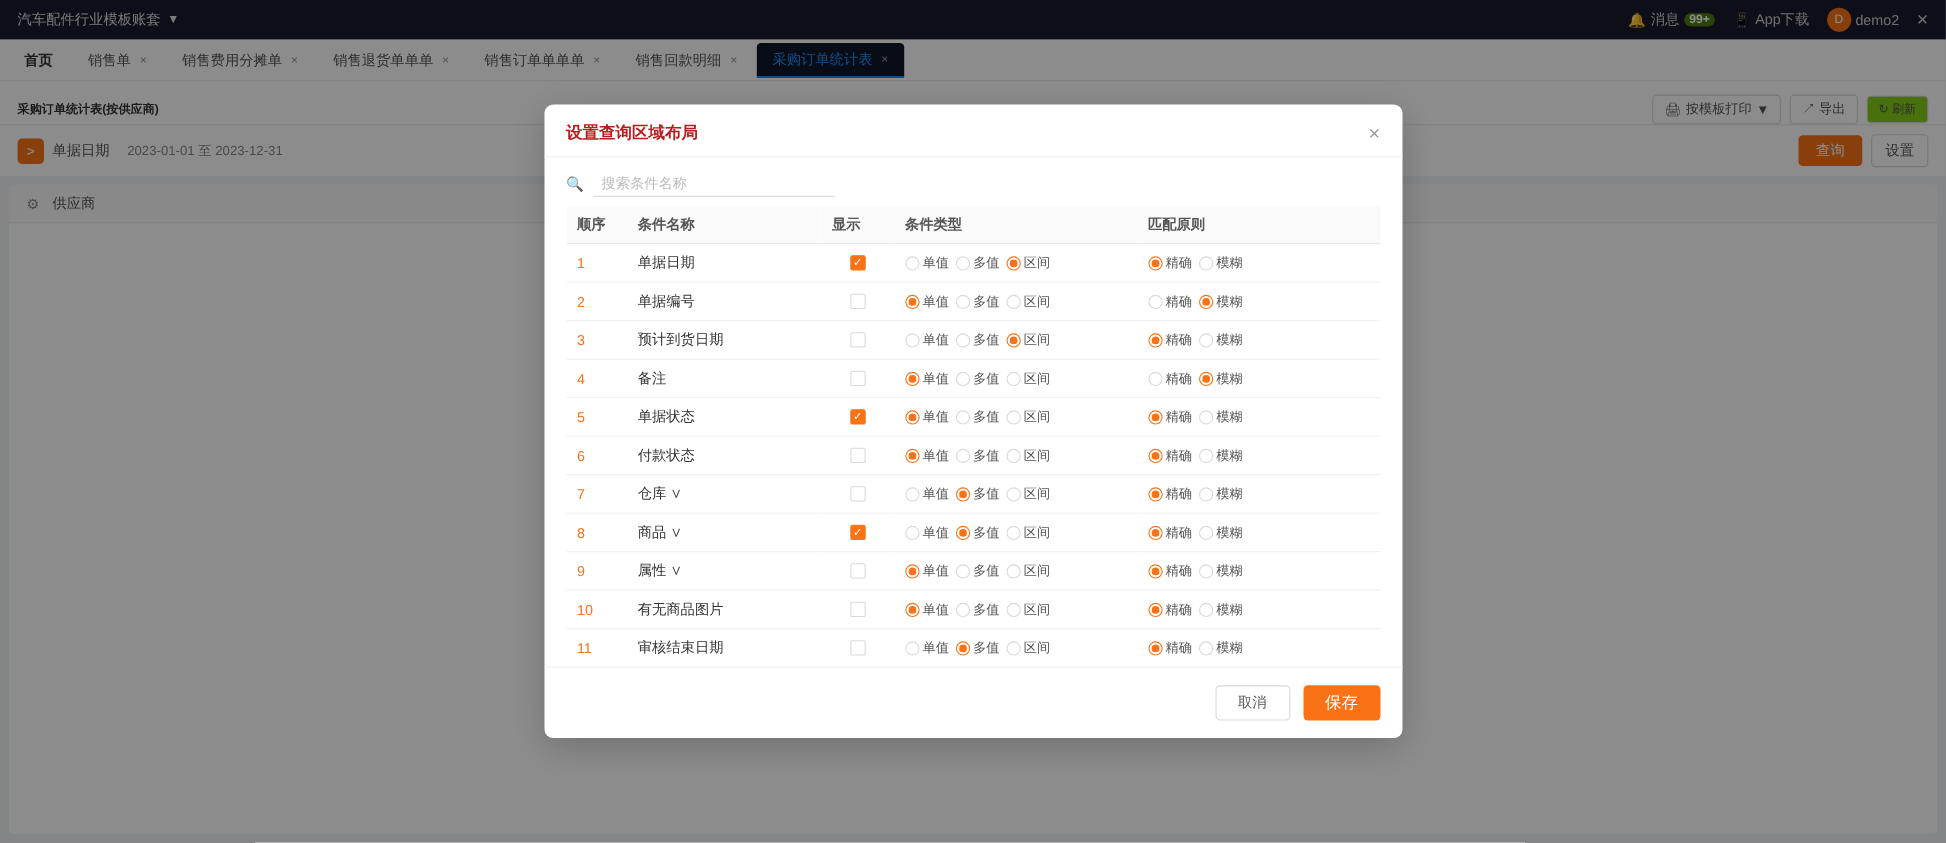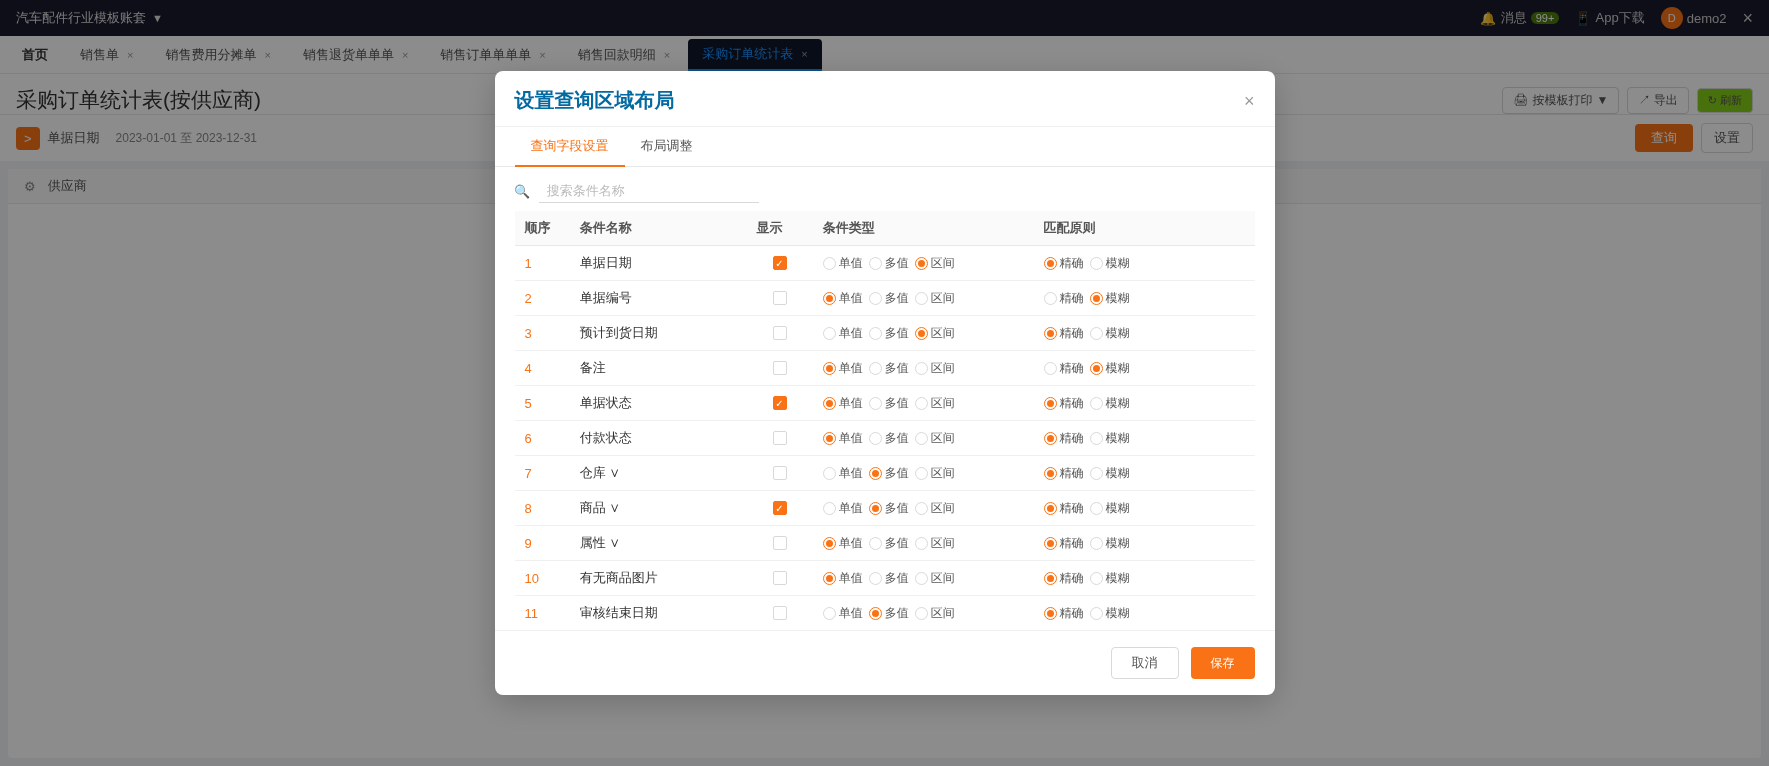--- a/index.html
+++ b/index.html
@@ -10,21 +10,21 @@
       background: #1a1a2e;
       height: 36px;
       display: flex;
       align-items: center;
       justify-content: space-between;
       padding: 0 16px;
       color: #ccc;
     }
     .top-nav-left { font-size: 13px; color: #ddd; display: flex; align-items: center; gap: 6px; }
     .top-nav-right { display: flex; align-items: center; gap: 16px; font-size: 13px; color: #ccc; }
-    .top-nav-right .badge { background: #4d7c0f; color: #fff; border-radius: 10px; padding: 0 5px; font-size: 11px; }
+    .top-nav-right .badge { background: #4d7c0f; color: #fff; border-radius: 10px; padding: 0 5px; font-size: 11px; font-weight: bold; }
     .top-nav-right .close-icon { color: #ccc; cursor: pointer; font-size: 18px; }
 
     
     .tab-bar {
       background: #fff;
       height: 38px;
       display: flex;
       align-items: center;
       padding: 0 8px;
       border-bottom: 1px solid #e8e8e8;
@@ -58,21 +58,21 @@
       flex-direction: column;
     }
     .page-header {
       background: #fff;
       padding: 12px 16px 0;
       border-bottom: 1px solid #e8e8e8;
       display: flex;
       align-items: center;
       justify-content: space-between;
     }
-    .page-title { font-size: 21px; font-weight: normal; color: #333; }
+    .page-title { font-size: 11px; font-weight: bold; color: #333; }
     .page-actions { display: flex; gap: 8px; align-items: center; }
     .btn-print { border: 1px solid #d9d9d9; background: #fff; padding: 4px 10px; border-radius: 4px; cursor: pointer; font-size: 12px; color: #555; display: flex; align-items: center; gap: 4px; }
     .btn-export { border: 1px solid #d9d9d9; background: #fff; padding: 4px 10px; border-radius: 4px; cursor: pointer; font-size: 12px; color: #555; text-align: center; }
     .btn-refresh { border: 1px solid #d9d9d9; background: #84cc16; padding: 4px 10px; border-radius: 4px; cursor: pointer; font-size: 11px; color: #555; }
 
     .filter-bar {
       background: #fff;
       padding: 8px 16px;
       display: flex;
       align-items: center;
@@ -126,21 +126,21 @@
       flex-direction: column;
       box-shadow: 0 8px 32px rgba(0,0,0,0.2);
     }
     .modal-header {
       display: flex;
       align-items: center;
       justify-content: space-between;
       padding: 16px 20px 12px;
       border-bottom: 1px solid #f0f0f0;
     }
-    .modal-title { font-size: 20px; font-weight: bold; color: #0369a1; }
+    .modal-title { font-size: 15px; font-weight: bold; color: #b91c1c; }
     .modal-close { cursor: pointer; font-size: 18px; color: #999; line-height: 1; }
 
     
     .modal-tabs {
       display: flex;
       gap: 0;
       padding: 0 20px;
       border-bottom: 1px solid #e8e8e8;
     }
     .modal-tab {
@@ -292,21 +292,21 @@
       cursor: pointer;
       font-size: 13px;
     }
     .btn-save {
       background: #f97316;
       border: none;
       color: #fff;
       padding: 6px 20px;
       border-radius: 4px;
       cursor: pointer;
-      font-size: 12px;
+      font-size: 15px;
     }
   </style>
 </head>
 <body>
 
 <div class="top-nav">
   <div class="top-nav-left">
     <span>汽车配件行业模板账套</span>
     <span style="font-size:11px;">▼</span>
   </div>
@@ -397,24 +397,20 @@
 </div>
 
 <div class="overlay">
   <div class="modal">
 
     <div class="modal-header">
       <span class="modal-title">设置查询区域布局</span>
       <span class="modal-close">×</span>
     </div>
 
-    <div class="modal-tabs">
-      <div class="modal-tab active">查询字段设置</div>
-      <div class="modal-tab">布局调整</div>
-    </div>
 
     <div class="modal-search">
       <span style="color:#bbb;">🔍</span>
       <input type="text" placeholder="搜索条件名称" style="">
     </div>
 
     <div class="modal-table-wrap">
       <table class="modal-table">
         <thead>
           <tr>

